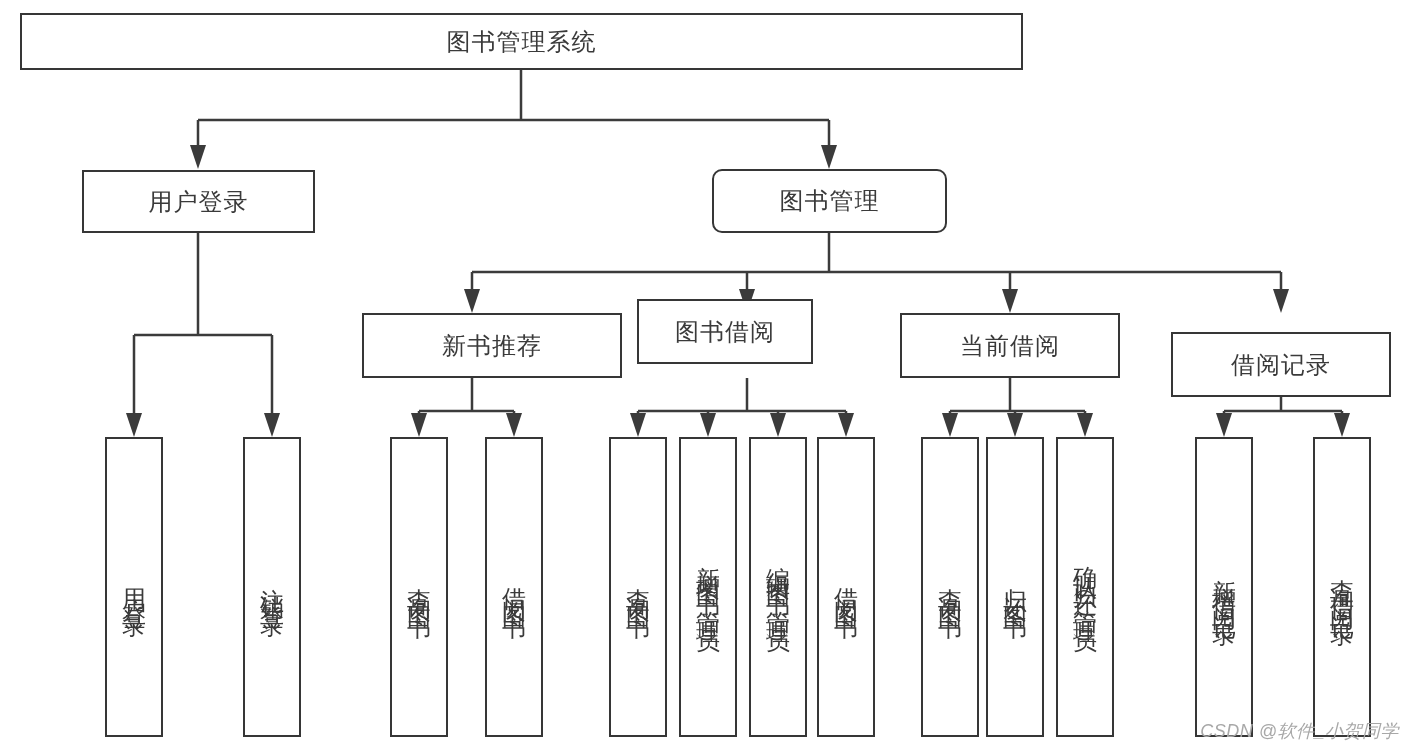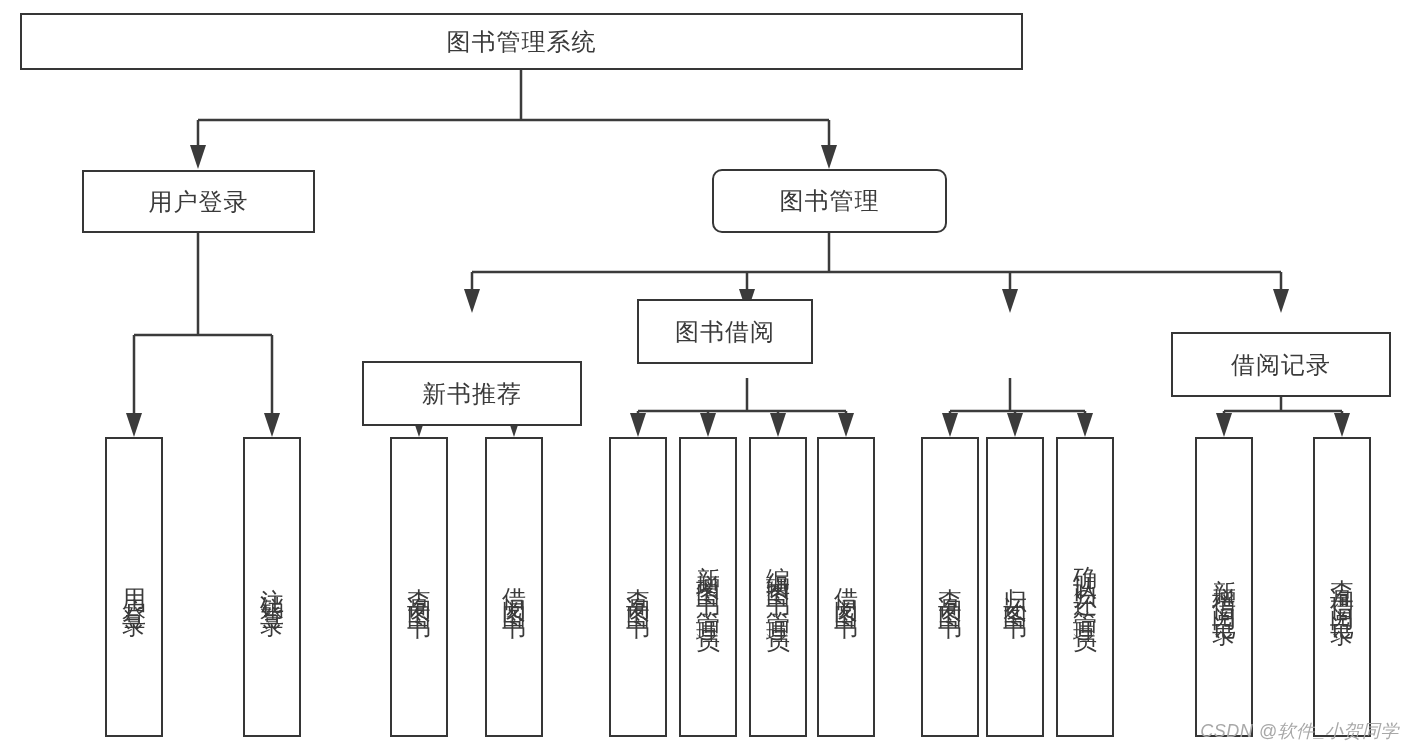--- a/index.html
+++ b/index.html
@@ -96,22 +96,23 @@
       <polygon points="1216,413 1232,413 1224,437"></polygon>
       <polygon points="1334,413 1350,413 1342,437"></polygon>
     </g>
   </svg>
 
   <div class="node" style="left:20px; top:13px; width:1003px; height:57px;">图书管理系统</div>
 
   <div class="node" style="left:82px; top:170px; width:233px; height:63px;">用户登录</div>
   <div class="node" style="left:712px; top:169px; width:235px; height:64px;border-radius:10px;">图书管理</div>
 
-  <div class="node" style="left:362px; top:313px; width:220px; height:65px;margin-top:48px;">新书推荐</div>
+  <div class="node" style="left:362px; top:313px; width:260px; height:65px;">新书推荐</div>
   <div class="node" style="left:637px; top:299px; width:176px; height:65px;">图书借阅</div>
+  <div class="node" style="left:900px; top:313px; width:220px; height:65px;">当前借阅</div>
   <div class="node" style="left:1171px; top:332px; width:220px; height:65px;">借阅记录</div>
 
   <div class="node leaf" style="left:105px; top:437px; width:58px; height:300px;">用户登录</div>
   <div class="node leaf" style="left:243px; top:437px; width:58px; height:300px;">注销登录</div>
 
   <div class="node leaf" style="left:390px; top:437px; width:58px; height:300px;">查询图书</div>
   <div class="node leaf" style="left:485px; top:437px; width:58px; height:300px;">借阅图书</div>
 
   <div class="node leaf" style="left:609px; top:437px; width:58px; height:300px;">查询图书</div>
   <div class="node leaf" style="left:679px; top:437px; width:58px; height:300px;">新增图书（管理员）</div>

